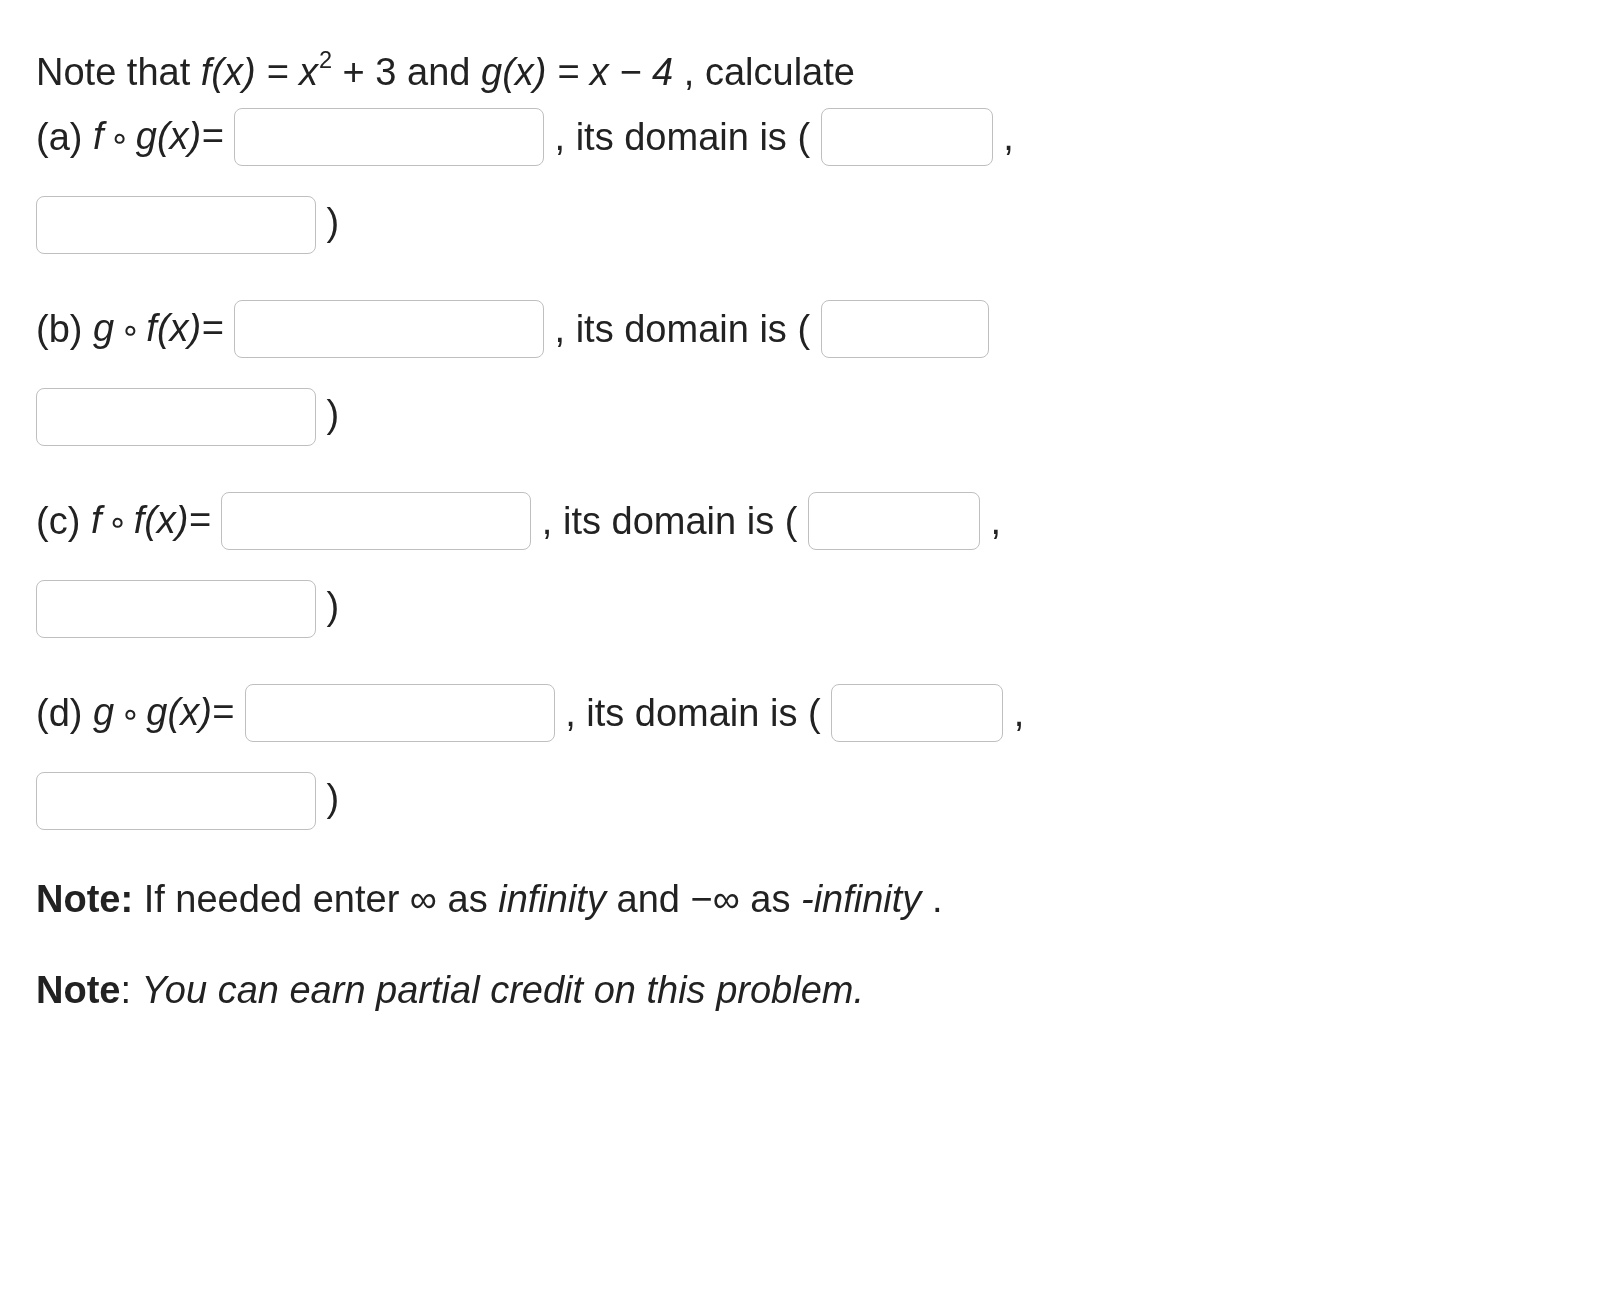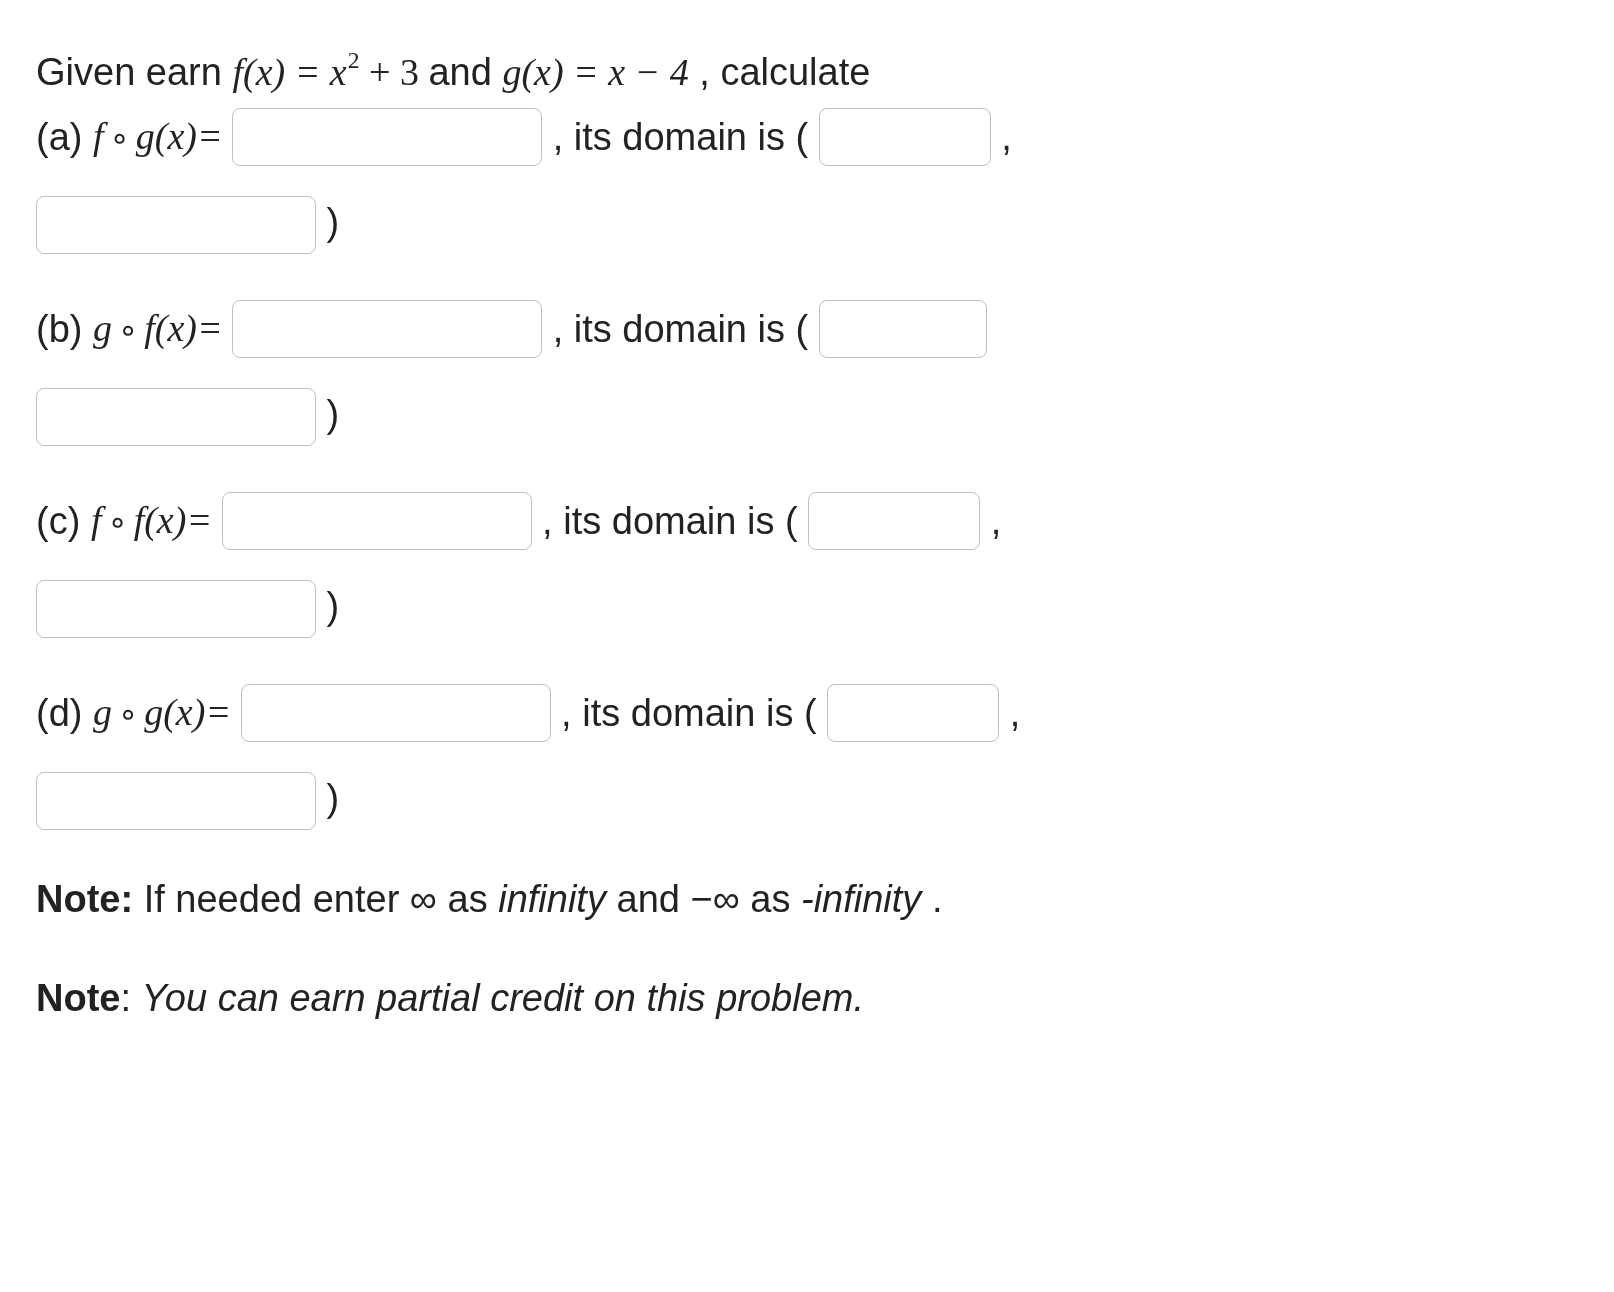--- a/index.html
+++ b/index.html
@@ -7,21 +7,21 @@
     padding: 0;
   }
   body {
     font-family: "Helvetica Neue", Helvetica, Arial, sans-serif;
     font-size: 38px;
     color: #222;
     padding: 40px 24px 40px 36px;
     line-height: 1.55;
   }
   .math {
-    font-family: Liberation Serif, serif;
+    font-family: Liberation Sans, sans-serif;
     margin-top: 11px;
   }
   .mi { font-style: italic; }
   .sup {
     font-size: 0.62em;
     vertical-align: 0.7em;
     margin-left: 1px;
   }
   .compose {
     font-style: normal;
@@ -48,27 +48,27 @@
   input.w-expr   { width: 310px; }
   input.w-small  { width: 172px; }
   input.w-tight  { width: 168px; }
   .second-line {
     display: block;
     margin-top: 18px;
     margin-bottom: 34px;
   }
   .second-line input.blank { width: 280px; }
   .note { margin-top: 20px; }
-  .note2 { margin-top: 40px; }
+  .note2 { margin-top: 32px; }
 </style>
 </head>
 <body>
 
 <div class="problem-row">
-  <span>Given earn </span>
+  <span>Note that </span>
   <span class="math">
     <span class="mi">f(x) = x</span><span class="sup">2</span><span> + 3</span>
   </span>
   <span> and </span>
   <span class="math mi">g(x) = x − 4</span>
   <span>, calculate</span>
 </div>
 
 <div class="problem-row">
   <span>(a) </span>

